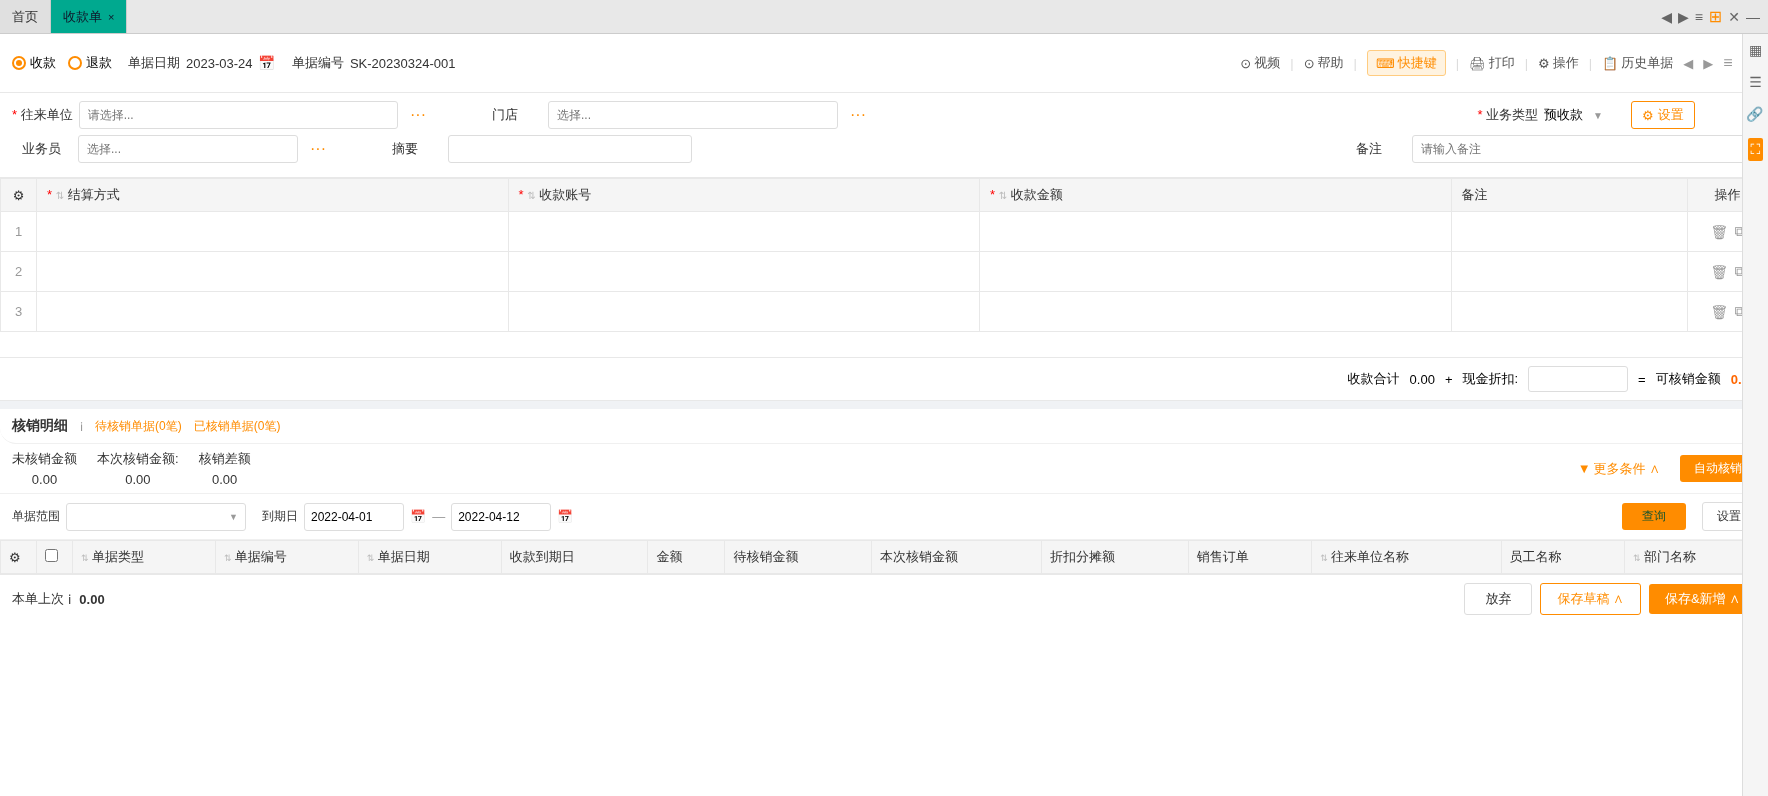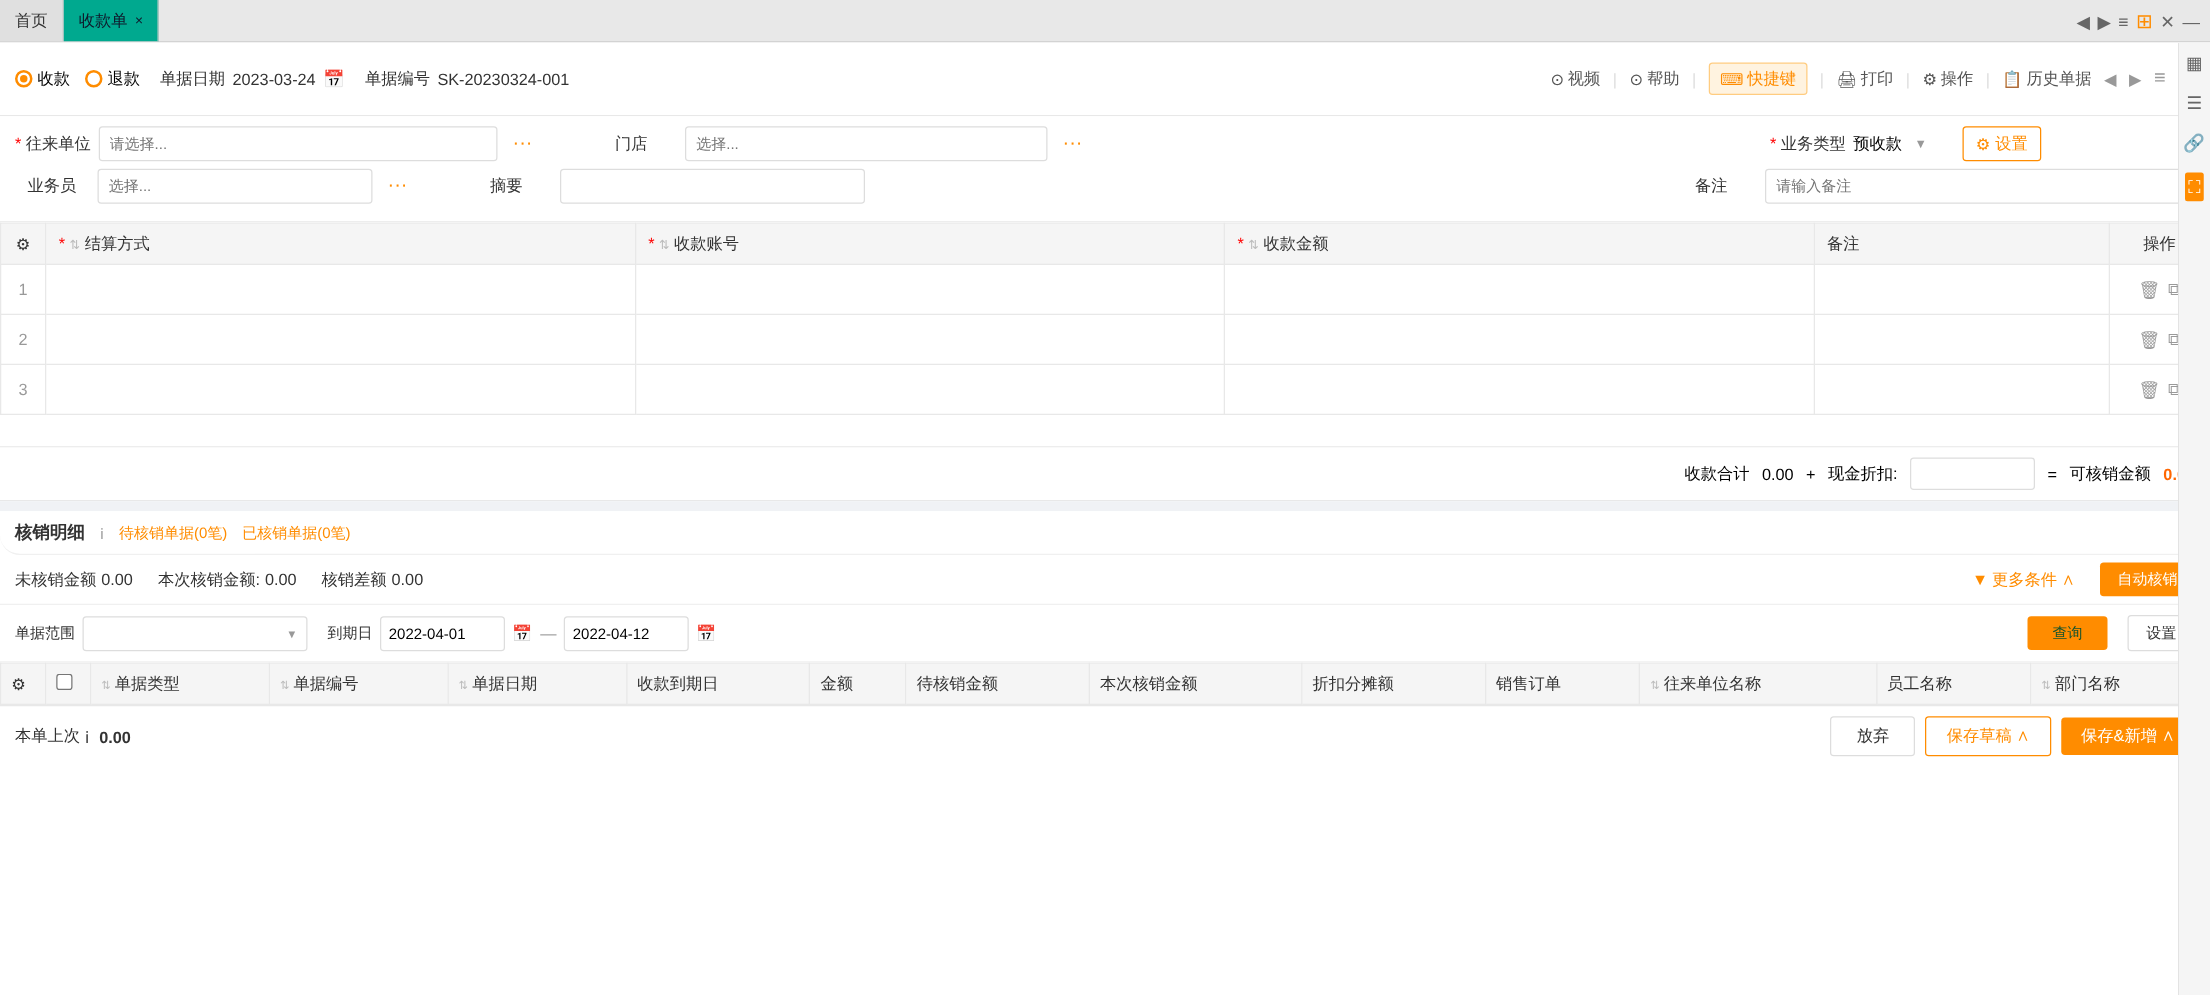--- a/index.html
+++ b/index.html
@@ -137,21 +137,21 @@
       padding: 8px 12px; border-bottom: 1px solid #f0f0f0; border-radius: 16px;
     }
     .writeoff-title { font-size: 14px; font-weight: bold; color: #333; }
     .info-icon { color: #999; font-size: 12px; cursor: pointer; }
     .tab-link { color: #ff8c00; cursor: pointer; font-size: 12px; }
 
     .writeoff-stats {
       display: flex; align-items: center; gap: 20px;
       padding: 6px 12px; border-bottom: 1px solid #f0f0f0;
     }
-    .stat-item { display: flex; align-items: center; gap: 4px; font-size: 12px; }
+    .stat-item { display: flex; align-items: center; gap: 4px; font-size: 12px; flex-direction: column; }
     .stat-label { color: #333; }
     .stat-value { color: #333; }
     .stat-spacer { flex: 1; }
     .filter-btn { color: #ff8c00; cursor: pointer; font-size: 12px; display: flex; align-items: center; gap: 3px; }
     .auto-btn {
       background: #ff8c00; color: #fff; border: none;
       padding: 5px 14px; border-radius: 3px; cursor: pointer; font-size: 12px;
     }
 
     
@@ -334,21 +334,21 @@
         <input class="form-input" type="text" placeholder="请选择..." style="">
         <span class="more-btn">···</span>
       </div>
       <div style="width:60px;"></div>
       <div class="form-field" style="max-width: 380px;">
         <span class="form-field-label">门店</span>
         <input class="form-input" type="text" placeholder="选择..." style="">
         <span class="more-btn">···</span>
       </div>
       <div style="flex:1;"></div>
-      <div class="form-field" style="max-width: 340px;">
+      <div class="form-field" style="max-width: 340px; justify-content: center;">
         <span class="form-field-label">
           <span style="color:#f00;">*</span>
           <span>业务类型</span>
         </span>
         <span style="margin-right:4px;">预收款</span>
         <span class="dropdown-arrow">▼</span>
         <div style="width:16px;"></div>
         <button class="settings-btn">
           <span>⚙</span>
           <span>设置</span>

